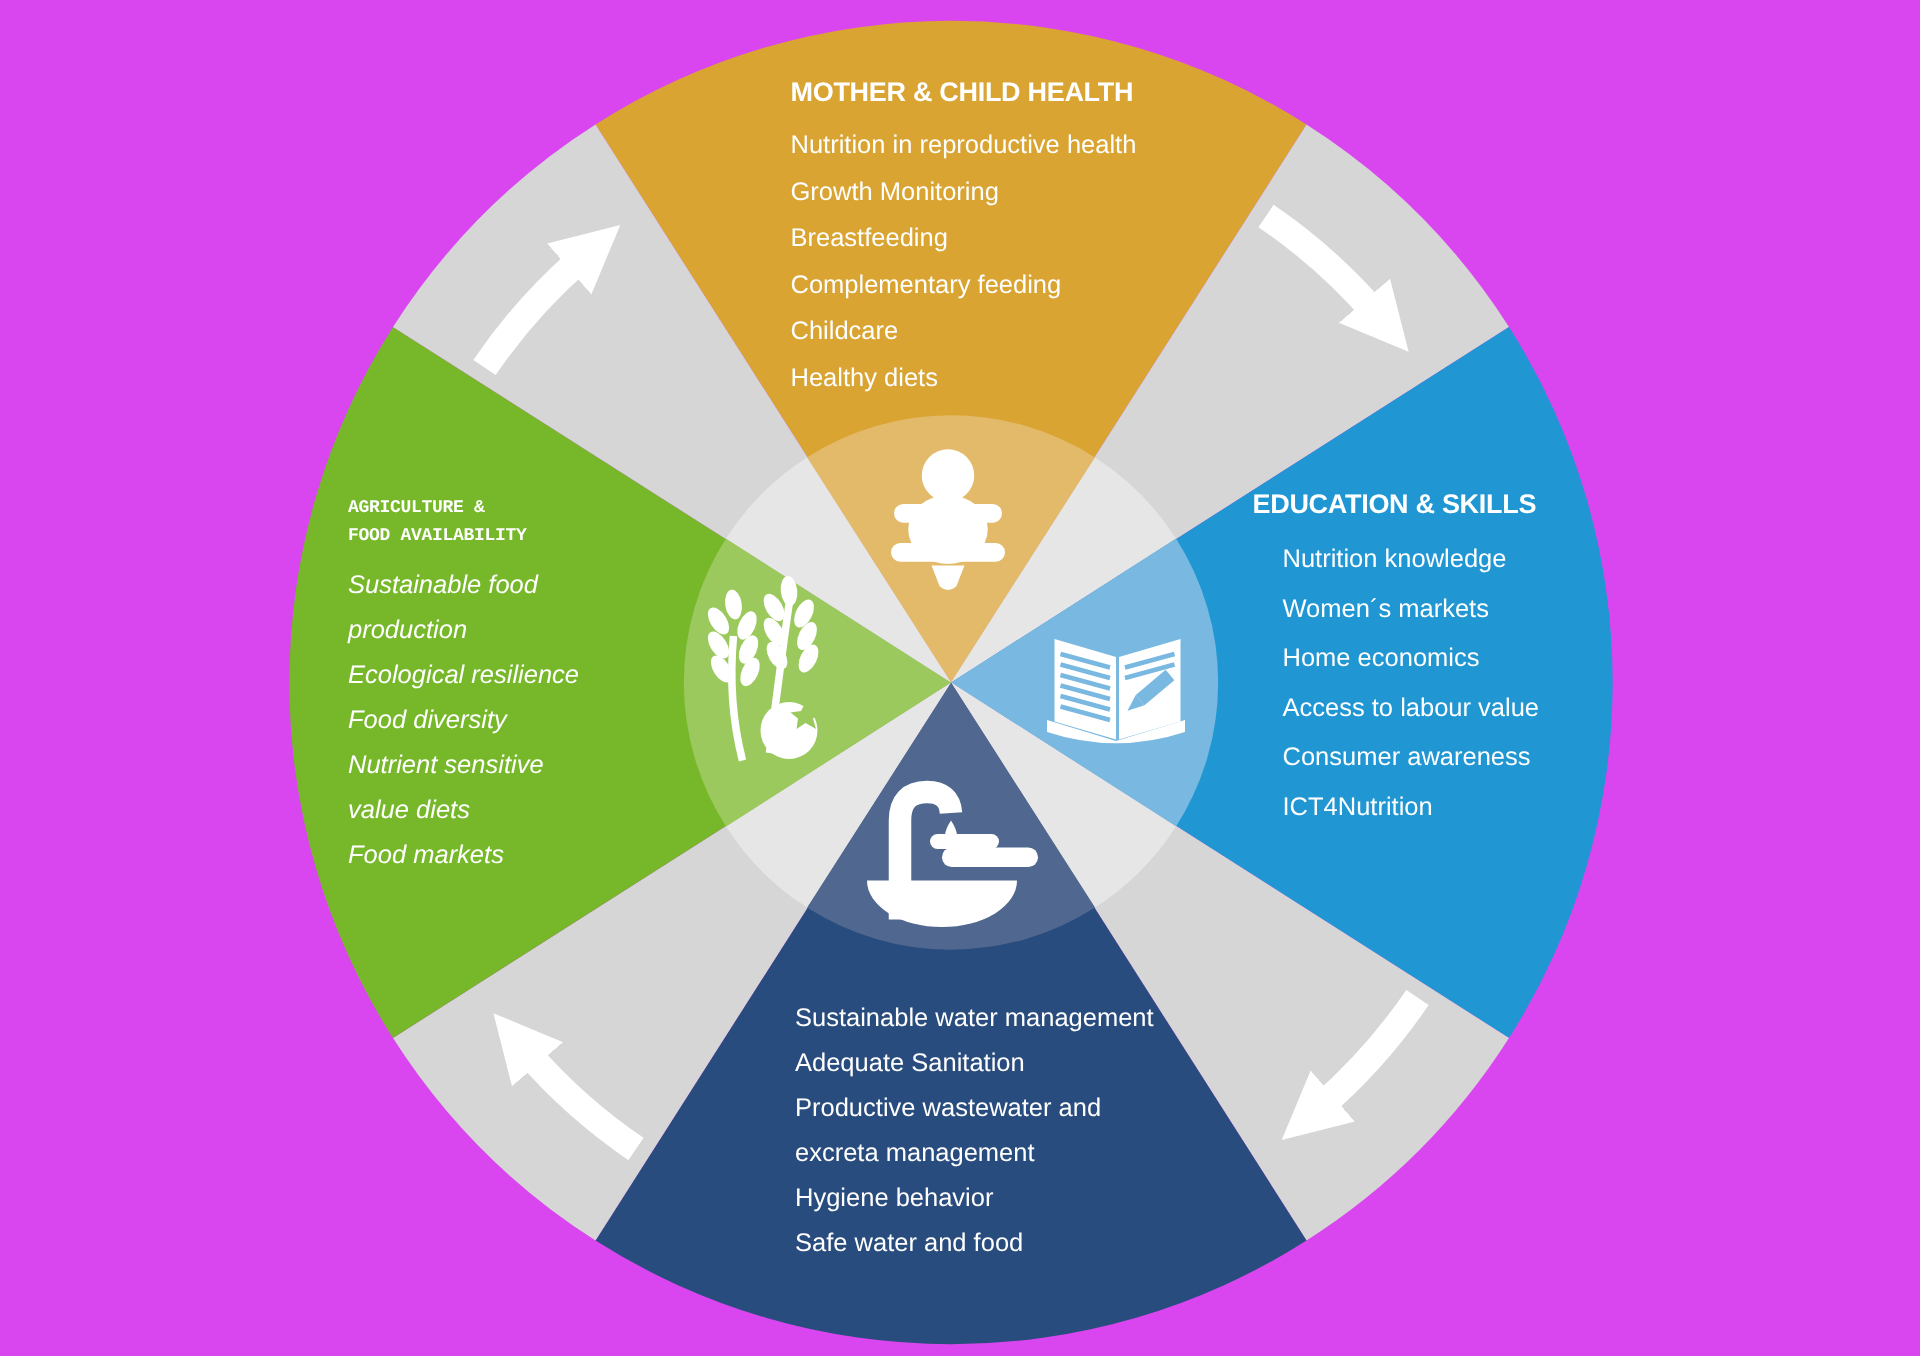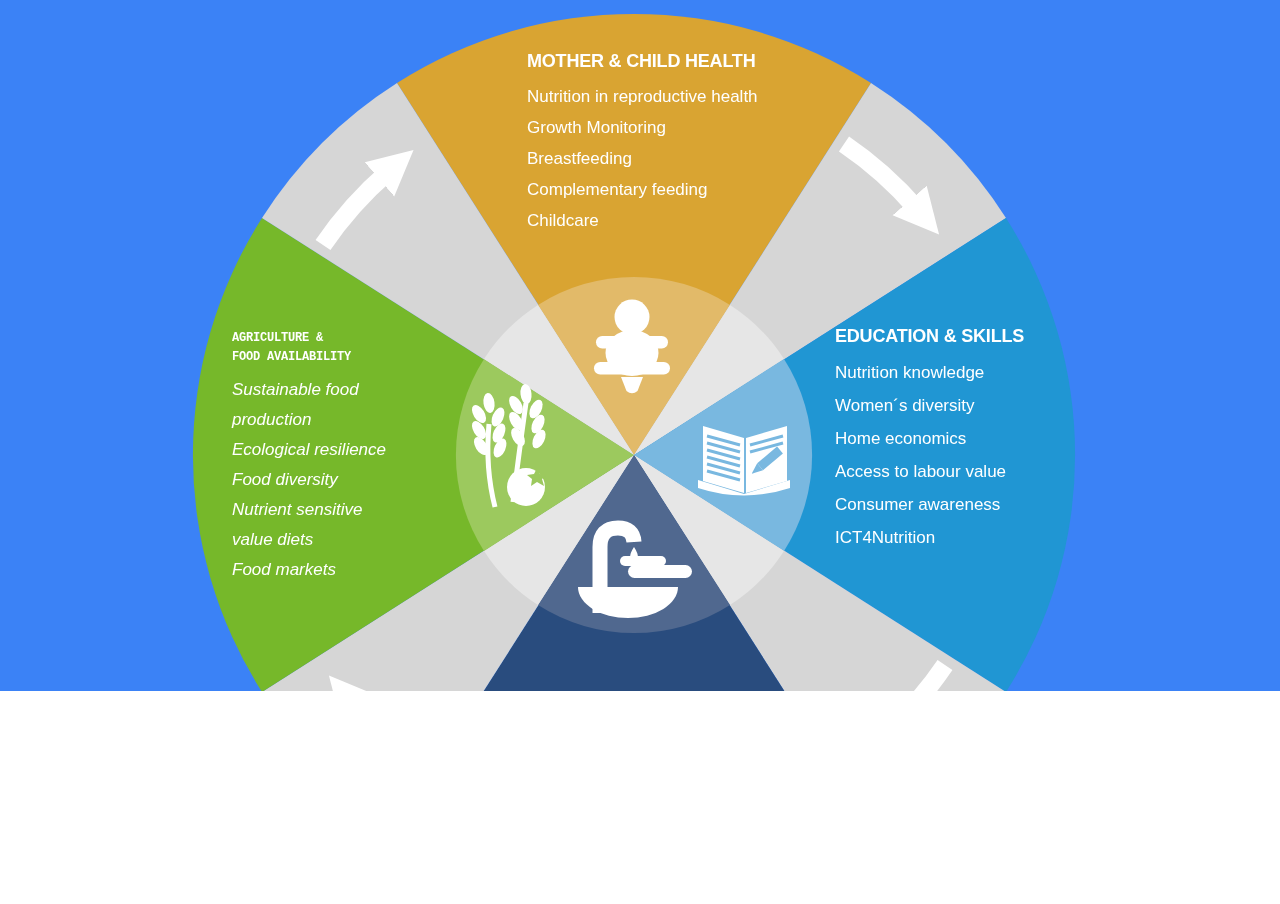--- a/index.html
+++ b/index.html
@@ -1,34 +1,34 @@
 <!DOCTYPE html>
 <html><head>
 <meta charset="utf-8">
 <style>
   html,body{margin:0;padding:0;background:#fff;}
   .stage{
-    position:relative;width:1280px;height:691px;background:#3b82f6;
+    position:relative;width:1280px;height:904px;background:#d946ef;
     font-family:"Liberation Sans",sans-serif;overflow:hidden;
   }
   .stage > svg{position:absolute;left:0;top:0;}
   .panel{position:absolute;color:#ffffff;}
   .panel h3{
     margin:0;font-size:18px;line-height:22px;font-weight:bold;
     letter-spacing:-0.2px;white-space:pre-line;
   }
   .panel .items{margin:0;}
   .item{font-size:17px;white-space:pre-line;}
   
   #p-top{left:527px;top:50px;}
   #p-top .items{margin-top:9px;}
   #p-top .item{line-height:31px;}
   
   #p-right{left:835px;top:325px;}
-  #p-right .items{margin-top:9px;}
+  #p-right .items{margin-top:9px;margin-left:20px;}
   #p-right .item{line-height:33px;}
   
   #p-bottom{left:530px;top:658px;}
   #p-bottom .items{margin-top:6px;}
   #p-bottom .item{line-height:30px;}
   
   #p-left{left:232px;top:329px;}
   #p-left h3{font-size:12px;line-height:19px;font-family:Liberation Mono, monospace;}
   #p-left .items{margin-top:8px;}
   #p-left .item{line-height:30px;font-style:italic;}
@@ -127,36 +127,45 @@
   </svg>
 
   <div class="panel" id="p-top">
     <h3>MOTHER &amp; CHILD HEALTH</h3>
     <div class="items">
       <div class="item">Nutrition in reproductive health</div>
       <div class="item">Growth Monitoring</div>
       <div class="item">Breastfeeding</div>
       <div class="item">Complementary feeding</div>
       <div class="item">Childcare</div>
+      <div class="item">Healthy diets</div>
     </div>
   </div>
 
   <div class="panel" id="p-right">
     <h3>EDUCATION &amp; SKILLS</h3>
     <div class="items">
       <div class="item">Nutrition knowledge</div>
-      <div class="item">Women´s diversity</div>
+      <div class="item">Women´s markets</div>
       <div class="item">Home economics</div>
       <div class="item">Access to labour value</div>
       <div class="item">Consumer awareness</div>
       <div class="item">ICT4Nutrition</div>
     </div>
   </div>
 
   <div class="panel" id="p-bottom">
+    <div class="items">
+      <div class="item">Sustainable water management</div>
+      <div class="item">Adequate Sanitation</div>
+      <div class="item">Productive wastewater and
+excreta management</div>
+      <div class="item">Hygiene behavior</div>
+      <div class="item">Safe water and food</div>
+    </div>
   </div>
 
   <div class="panel" id="p-left">
     <h3>AGRICULTURE &amp;
 FOOD AVAILABILITY</h3>
     <div class="items">
       <div class="item">Sustainable food
 production</div>
       <div class="item">Ecological resilience</div>
       <div class="item">Food diversity</div>

